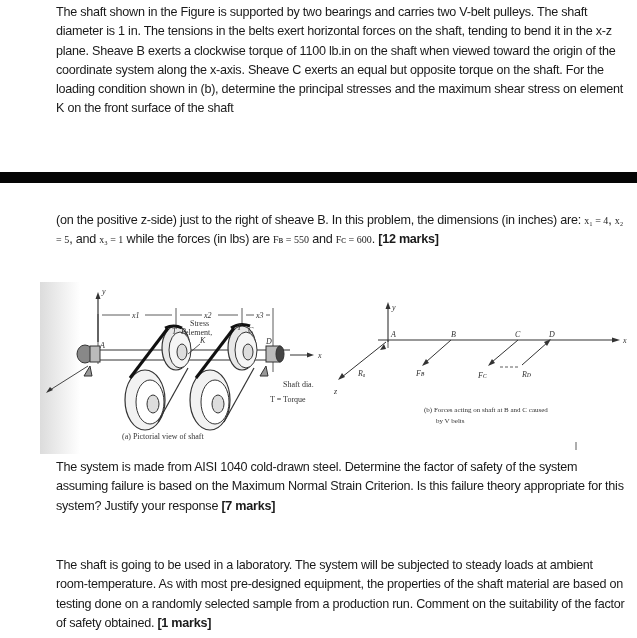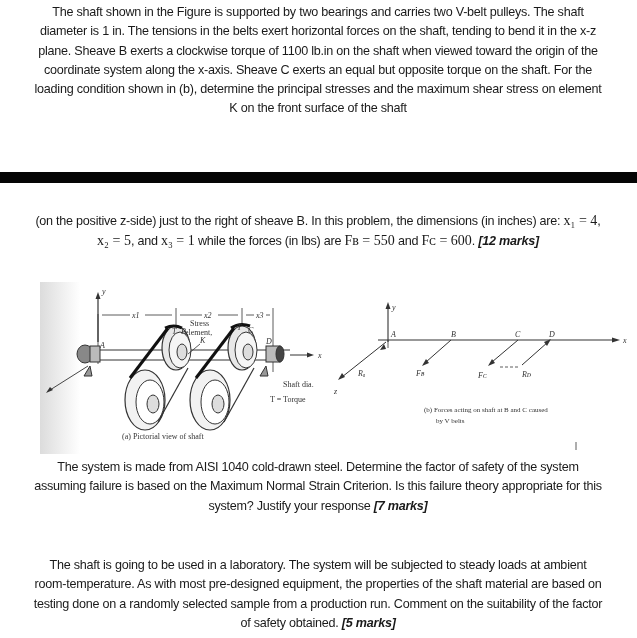--- a/index.html
+++ b/index.html
@@ -1,19 +1,19 @@
 <!DOCTYPE html>
 <html><head>
 <meta charset="utf-8">
 <style>
   html, body { margin: 0; padding: 0; background: #ffffff; }
   body { width: 637px; height: 638px; position: relative; overflow: hidden; font-family: "Liberation Sans", "DejaVu Sans", sans-serif; color: #1a1a1a; }
-  .para { position: absolute; left: 33px; width: 570px; font-size: 12.6px; line-height: 19.3px; letter-spacing: -0.25px; text-align: center; }
-  .para .math { font-family: "Liberation Serif", "DejaVu Serif", serif; font-size: 14px; letter-spacing: 0; }
-  .para .bold { font-weight: bold; font-style: italic; }
+  .para { position: absolute; left: 56px; width: 570px; font-size: 12.6px; line-height: 19.3px; letter-spacing: -0.25px; }
+  .para .math { font-family: "Liberation Serif", "DejaVu Serif", serif; font-size: 10px; letter-spacing: 0; }
+  .para .bold { font-weight: bold; }
   #p1 { top: 3px; }
   #p2 { top: 211px; }
   #p3 { top: 458px; }
   #p4 { top: 556px; }
   .bar { position: absolute; left: 0; top: 172px; width: 637px; height: 11px; background: #050505; }
   .figure { position: absolute; left: 40px; top: 282px; width: 590px; height: 172px; background: #ffffff; }
   .figure .shade { position: absolute; left: 0; top: 0; width: 40px; height: 172px; background: linear-gradient(to right, #dcdcdc, #ffffff); }
   .figure svg { position: absolute; left: 0; top: 0; }
   .fig-text { font-family: "Liberation Serif", "DejaVu Serif", serif; fill: #333; }
 </style>
@@ -154,14 +154,14 @@
       <text x="396" y="141" font-style="normal" font-size="7">by V belts</text>
     </g>
   </svg>
 </div>
 
 <div class="para" id="p3">
   <span>The system is made from AISI 1040 cold-drawn   steel. Determine the factor of safety of the system assuming failure is based on the Maximum Normal Strain Criterion.  Is this failure theory appropriate for this system? Justify your response  </span><span class="bold">[7 marks]</span>
 </div>
 
 <div class="para" id="p4">
-  <span>The shaft is going to be used in a laboratory. The system will be subjected to steady loads at ambient room-temperature.  As with most pre-designed equipment, the properties of the shaft material are based on testing done on a randomly selected sample from a production run. Comment on the suitability of the factor of safety obtained. </span><span class="bold">[5 marks]</span>
+  <span>The shaft is going to be used in a laboratory. The system will be subjected to steady loads at ambient room-temperature.  As with most pre-designed equipment, the properties of the shaft material are based on testing done on a randomly selected sample from a production run. Comment on the suitability of the factor of safety obtained. </span><span class="bold">[1 marks]</span>
 </div>
 
 </body></html>

